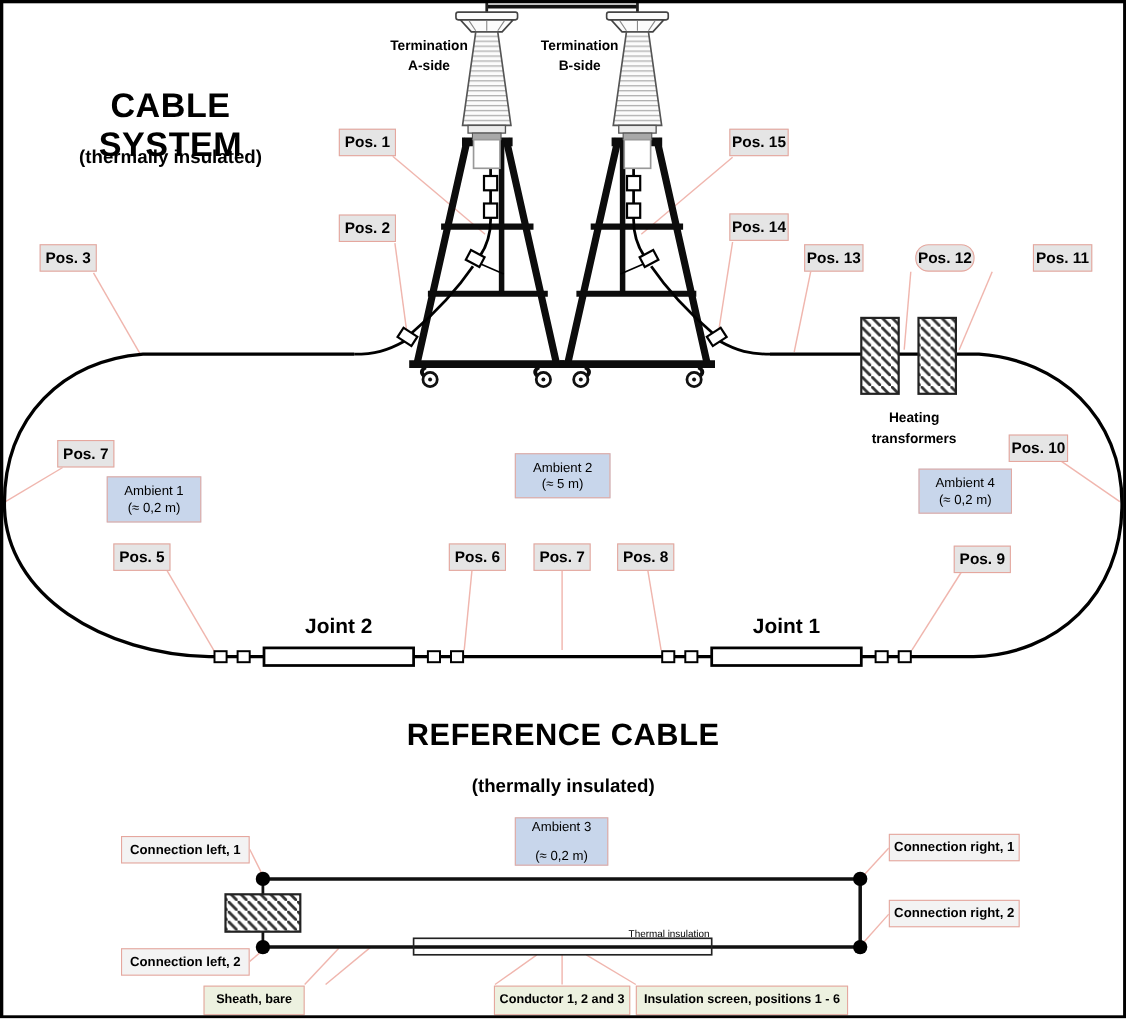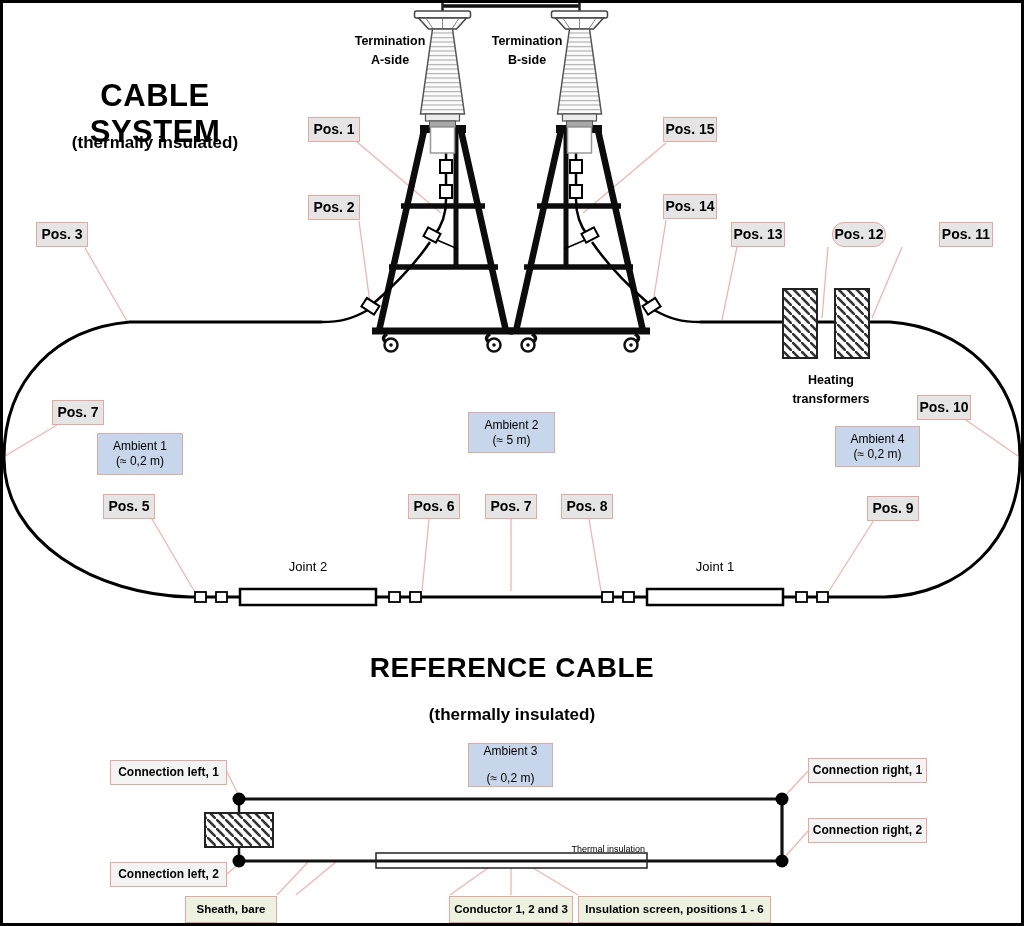--- a/index.html
+++ b/index.html
@@ -11,21 +11,21 @@
        box-sizing:border-box;line-height:1.25;}
   .pbox{background:#e5e5e5;border:1.5px solid #e5a79e;font-weight:bold;font-size:14px;}
   .abox{background:#c8d6eb;border:1.5px solid #e0aaa4;font-size:12px;flex-direction:column;}
   .cbox{background:#f3f3f3;border:1.5px solid #e5a79e;font-weight:bold;font-size:12px;}
   .gbox{background:#edf1e0;border:1.5px solid #e5a79e;font-weight:bold;font-size:11.5px;}
   .plain{position:absolute;text-align:center;}
   .h1{font-weight:bold;font-size:31px;letter-spacing:.5px;}
   .h1b{font-weight:bold;font-size:28px;letter-spacing:.5px;}
   .h2{font-weight:bold;font-size:17px;}
   .small-b{font-weight:bold;font-size:12.5px;line-height:1.55;}
-  .joint{font-weight:normal;font-size:13px;}
+  .joint{font-weight:bold;font-size:19px;}
   .tiny{font-size:9px;}
 </style>
 </head>
 <body>
 
 <div class="stage">
 
   <svg class="art" width="1024" height="926" viewBox="0 0 1024 926">
     <defs>
       <pattern id="hatch" width="9" height="9" patternUnits="userSpaceOnUse">

